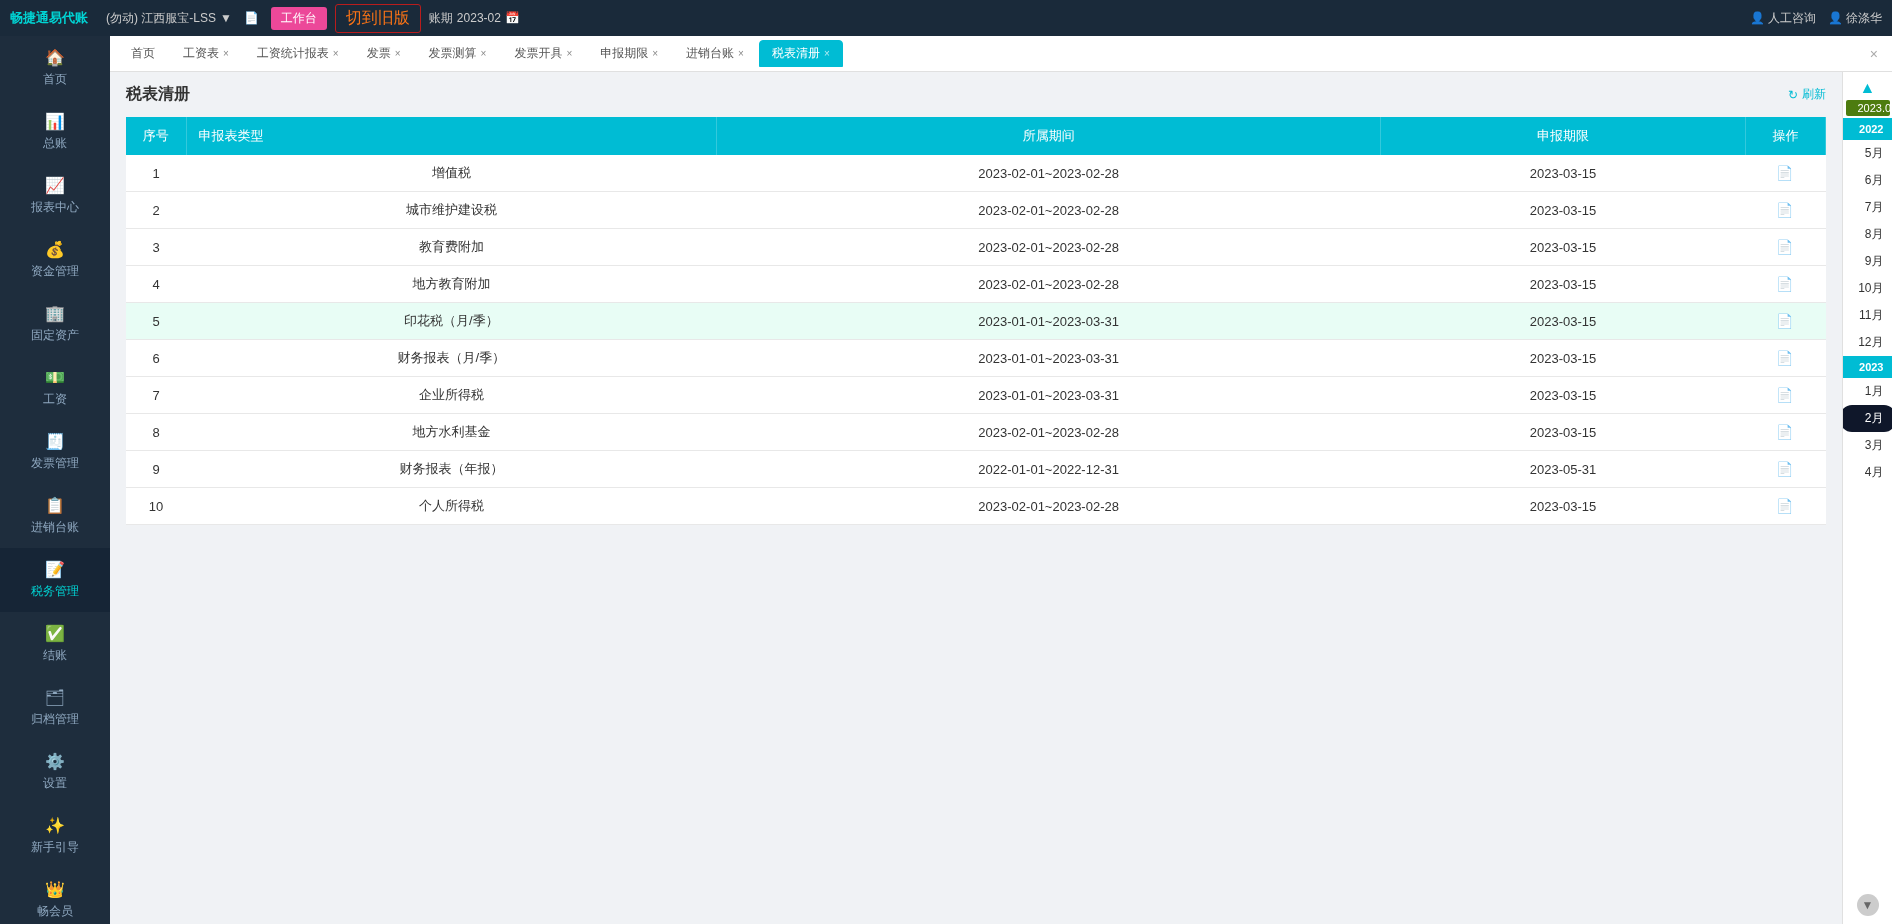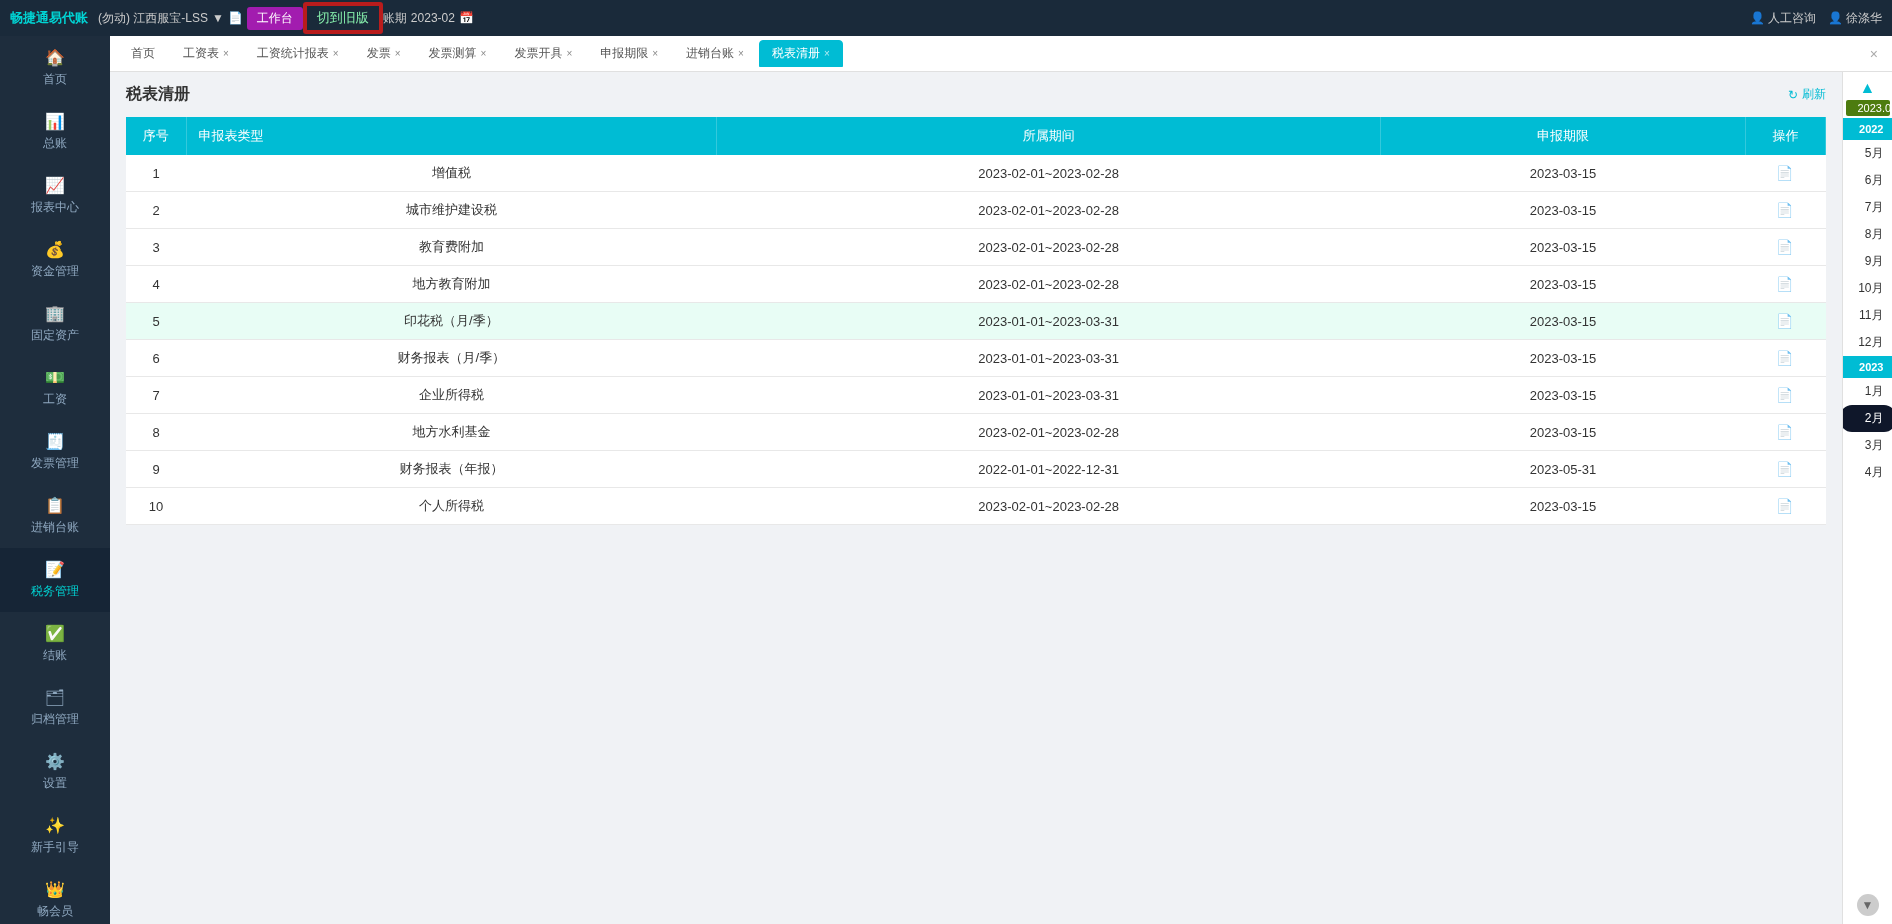--- a/index.html
+++ b/index.html
@@ -1,23 +1,23 @@
 <!DOCTYPE html>
 <html><head>
   <meta charset="utf-8">
   <style>
     * { margin: 0; padding: 0; box-sizing: border-box; }
     body { font-family: 'Microsoft YaHei', Arial, sans-serif; font-size: 13px; background: #f0f2f5; display: flex; flex-direction: column; height: 100vh; overflow: hidden; }
 
     
-    .top-bar { height: 36px; background: #1a2a3a; display: flex; align-items: center; padding: 0 10px; flex-shrink: 0; }
+    .top-bar { height: 36px; background: #1a2a3a; display: flex; align-items: center; padding: 0 10px; gap: 8px; flex-shrink: 0; }
     .top-bar-logo { color: #00d4d4; font-size: 13px; font-weight: bold; margin-right: 10px; }
     .top-bar-company { color: #ccc; font-size: 12px; display: flex; align-items: center; gap: 4px; }
-    .top-bar-btn { background: #a21caf; color: white; border: none; border-radius: 3px; padding: 3px 10px; font-size: 12px; cursor: pointer; }
-    .top-bar-btn-outline { background: transparent; color: #86efac; border: 4px solid #b91c1c; border-radius: 3px; padding: 3px 10px; font-size: 13px; cursor: pointer; }
+    .top-bar-btn { background: #ec4899; color: white; border: none; border-radius: 3px; padding: 3px 10px; font-size: 12px; cursor: pointer; }
+    .top-bar-btn-outline { background: transparent; color: #f97316; border: 1px solid #b91c1c; border-radius: 3px; padding: 3px 10px; font-size: 16px; cursor: pointer; }
     .top-bar-period { color: #ccc; font-size: 12px; display: flex; align-items: center; gap: 4px; justify-content: space-between; }
     .top-bar-right { margin-left: auto; display: flex; align-items: center; gap: 12px; color: #ccc; font-size: 12px; }
     .top-bar-right span { cursor: pointer; display: flex; align-items: center; gap: 3px; }
 
     
     .main-layout { display: flex; flex: 1; overflow: hidden; }
 
     
     .sidebar { width: 110px; background: #1e2d3d; display: flex; flex-direction: column; flex-shrink: 0; overflow-y: auto; }
     .sidebar-item { display: flex; flex-direction: column; align-items: center; padding: 12px 5px; cursor: pointer; color: #8fa8c0; font-size: 12px; gap: 4px; transition: background 0.2s; }

